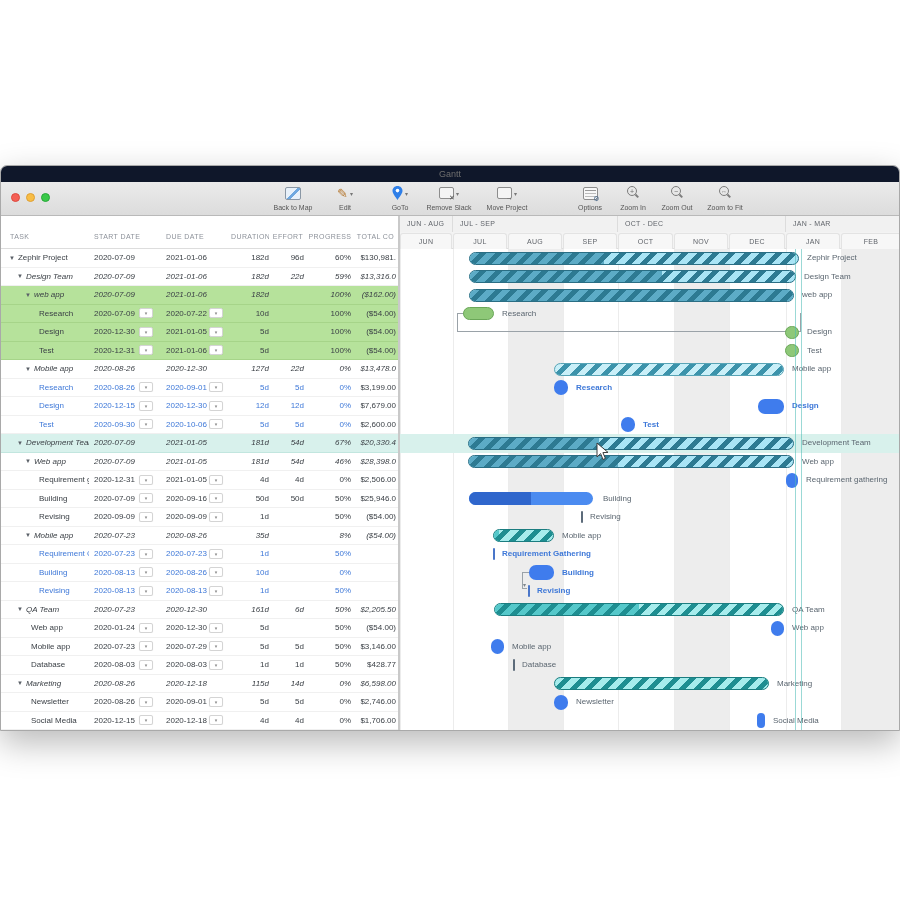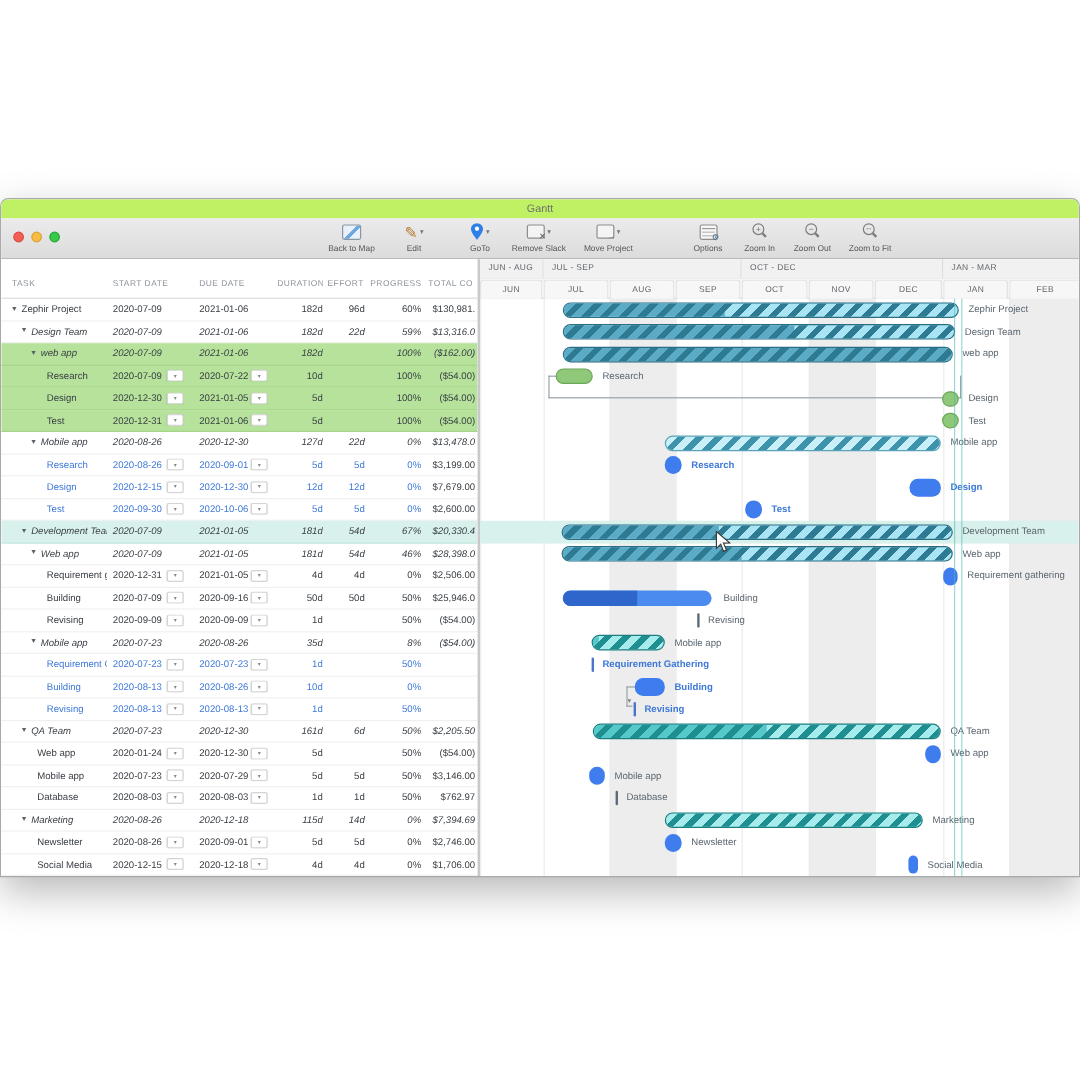--- a/index.html
+++ b/index.html
@@ -1,21 +1,21 @@
 <!DOCTYPE html>
 <html><head>
 <meta charset="utf-8">
 <style>
   html,body{margin:0;padding:0;background:#ffffff;width:900px;height:900px;overflow:hidden;
     font-family:"Liberation Sans", sans-serif;-webkit-font-smoothing:antialiased;}
   *{box-sizing:border-box;}
   .window{position:absolute;left:0;top:165px;width:900px;height:566px;background:#fff;
     border:1px solid #a9a9a9;border-radius:7px 7px 0 0;box-shadow:0 12px 34px rgba(0,0,0,.28);overflow:hidden;}
   
-  .titlebar{position:absolute;left:0;top:0;width:100%;height:16px;background:#bef264;}
+  .titlebar{position:absolute;left:0;top:0;width:100%;height:16px;background:#0f172a;}
   .wtitle{position:absolute;left:0;right:0;top:3px;text-align:center;font-size:9px;color:#6e6e6e;}
   .toolbar{position:absolute;left:0;top:16px;width:100%;height:34px;
     background:linear-gradient(#ebebeb,#dcdcdc);border-bottom:1px solid #b9b9b9;}
   .lights{position:absolute;left:10px;top:11px;display:flex;gap:6px;}
   .light{width:9px;height:9px;border-radius:50%;}
   .l-red{background:#f45f54;border:.5px solid #dd4a40;}
   .l-yellow{background:#f8bd45;border:.5px solid #dea036;}
   .l-green{background:#39c949;border:.5px solid #28a83a;}
   .tools{position:absolute;left:263px;top:2px;display:flex;align-items:flex-start;}
   .tool{display:flex;flex-direction:column;align-items:center;margin:0 3px;min-width:34px;}
@@ -767,21 +767,21 @@
             <div class="cell num dur">
               <span class="nval">1d</span>
             </div>
             <div class="cell num eff">
               <span class="nval">1d</span>
             </div>
             <div class="cell num prog">
               <span class="nval">50%</span>
             </div>
             <div class="cell tot">
-              <span class="tval">$762.97</span>
+              <span class="tval">$428.77</span>
             </div>
           </div>
           <div class="trow it">
             <div class="cell task" style="padding-left: 16px;">
               <span class="tri">▼</span>
               <span class="tsk">Marketing</span>
             </div>
             <div class="cell start">
               <span class="dval">2020-08-26</span>
             </div>
@@ -791,21 +791,21 @@
             <div class="cell num dur">
               <span class="nval">115d</span>
             </div>
             <div class="cell num eff">
               <span class="nval">14d</span>
             </div>
             <div class="cell num prog">
               <span class="nval">0%</span>
             </div>
             <div class="cell tot">
-              <span class="tval">$7,394.69</span>
+              <span class="tval">$6,598.00</span>
             </div>
           </div>
           <div class="trow">
             <div class="cell task" style="padding-left: 30px;">
               <span class="tsk">Newsletter</span>
             </div>
             <div class="cell start">
               <span class="dval">2020-08-26</span>
               <span class="datebtn">▾</span>
             </div>

